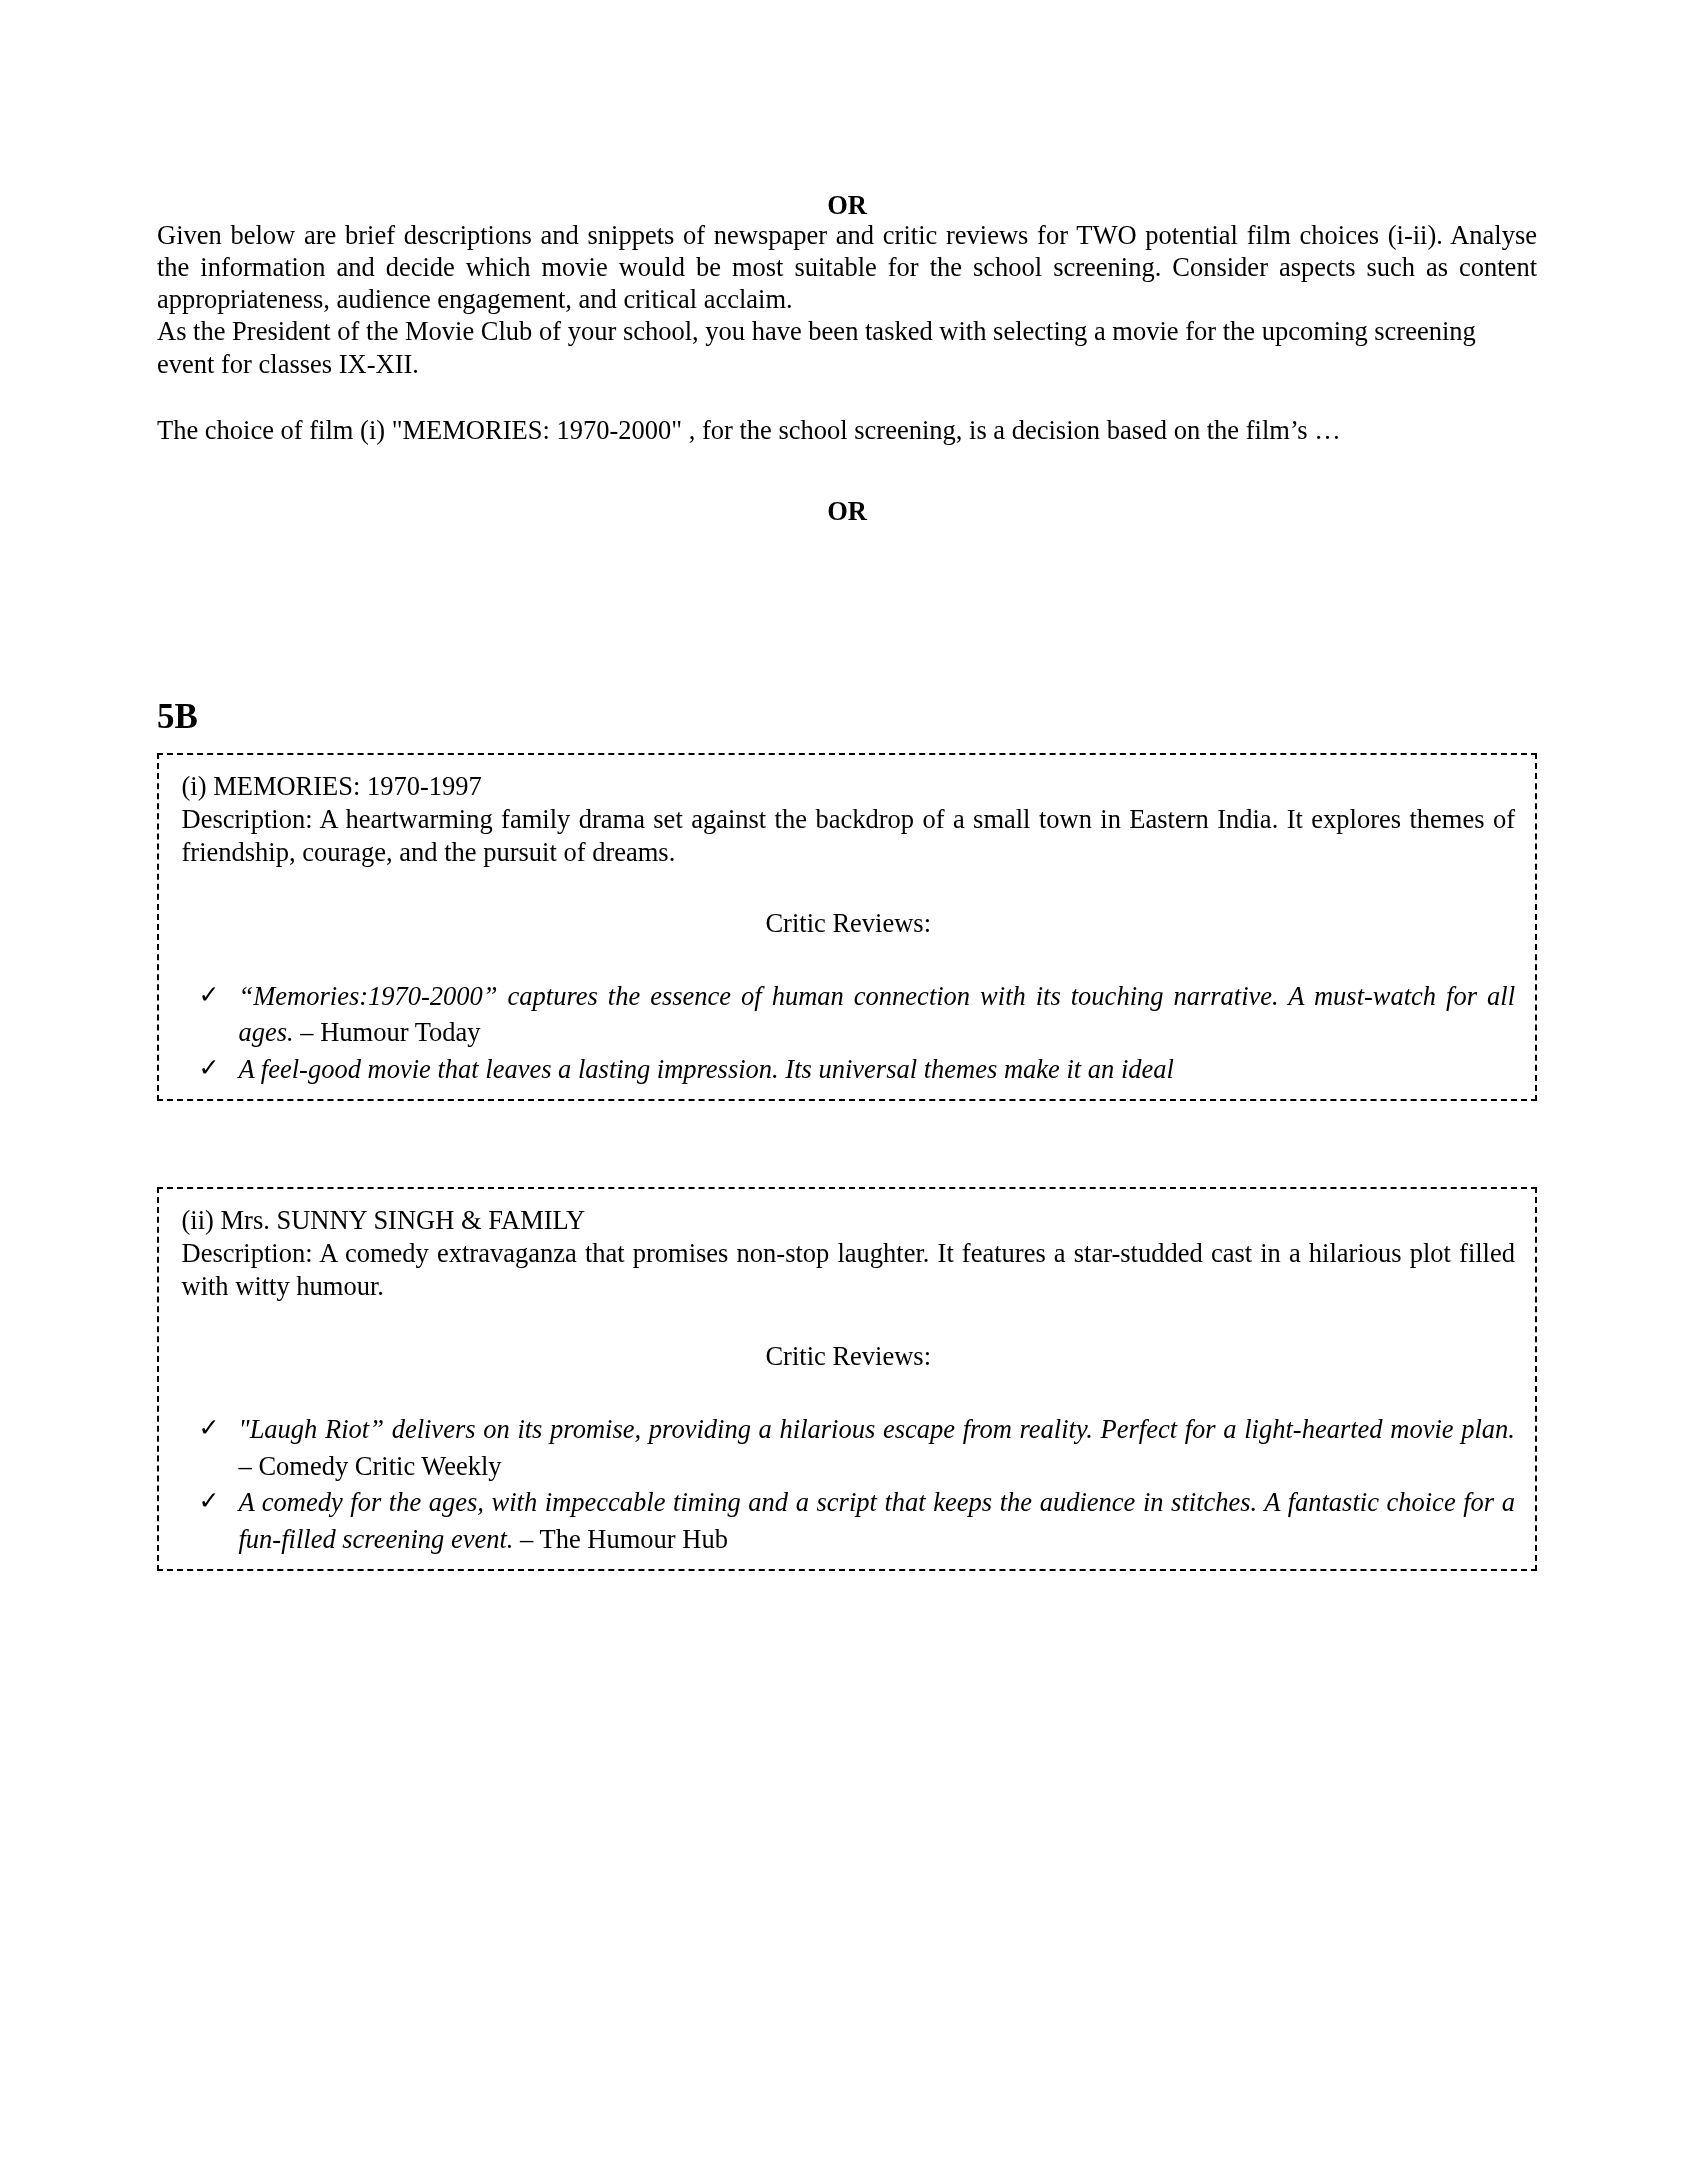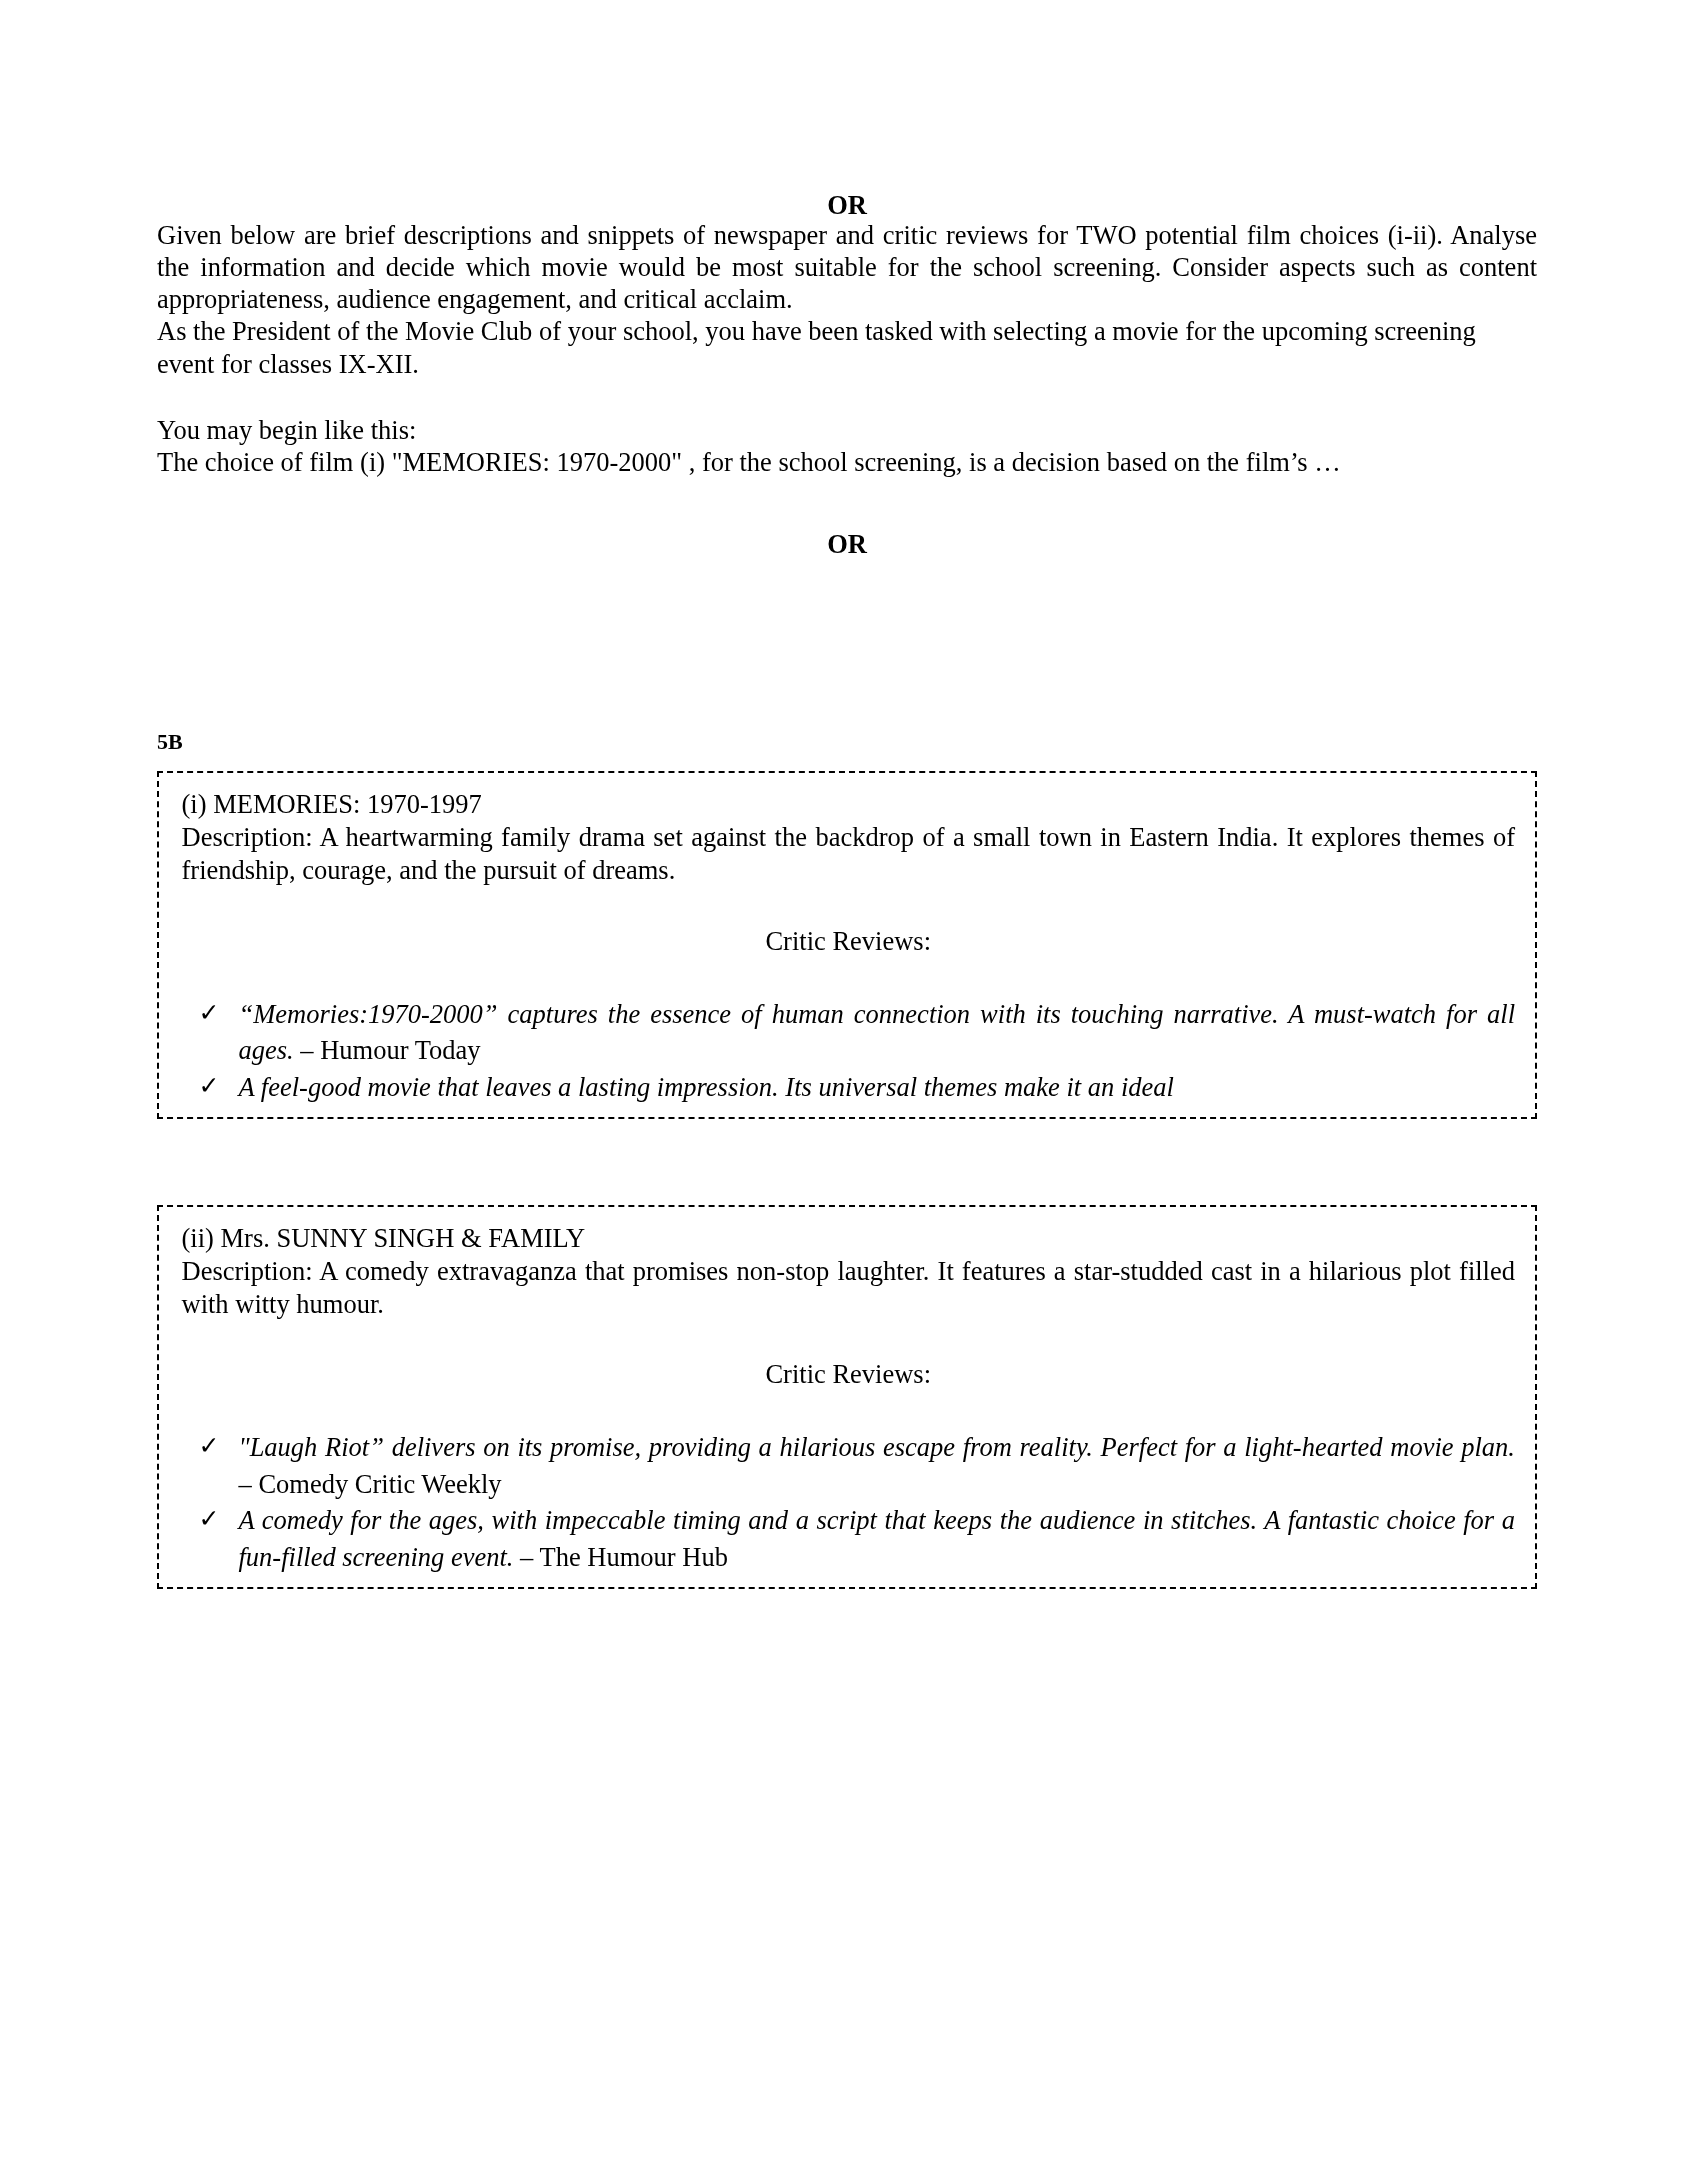--- a/index.html
+++ b/index.html
@@ -46,21 +46,21 @@
   p.body-para.ragged {
     text-align: left;
   }
   .spacer-sm { height: 17px; }
   .spacer-md { height: 34px; }
   .spacer-lg { height: 52px; }
   .spacer-xl { height: 69px; }
 
   .section-label {
     font-weight: bold;
-    font-size: 22px;
+    font-size: 35px;
     line-height: 1.1;
     margin: 0;
   }
 
   
   .film-box {
     border: 2px dashed #000000;
     box-sizing: border-box;
     padding: 14.6px 20px 12px 22.5px;
     margin: 0;
@@ -133,21 +133,20 @@
   <div class="content">
 
     <div class="or-heading">OR</div>
 
     <p class="body-para">Given below are brief descriptions and snippets of newspaper and critic reviews for TWO potential film choices (i-ii). Analyse the information and decide which movie would be most suitable for the school screening. Consider aspects such as content appropriateness, audience engagement, and critical acclaim.</p>
 
     <p class="body-para ragged">As the President of the Movie Club of your school, you have been tasked with selecting a movie for the upcoming screening event for classes IX-XII.</p>
 
     <div class="spacer-md"></div>
 
-    <p class="body-para ragged">You may begin like this:</p>
 
     <p class="body-para ragged">The choice of film (i) "MEMORIES: 1970-2000" , for the school screening, is a decision based on the film’s  …</p>
 
     <div class="spacer-lg"></div>
 
     <div class="or-heading">OR</div>
 
     <div class="spacer-lg"></div>
 
 

